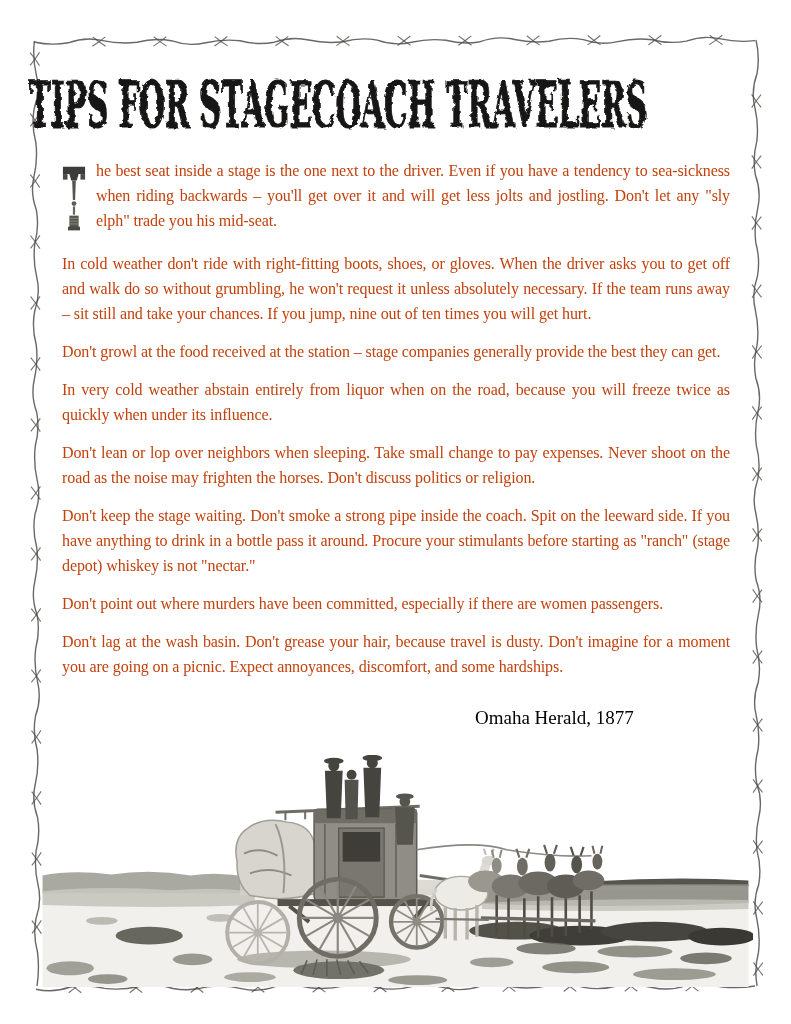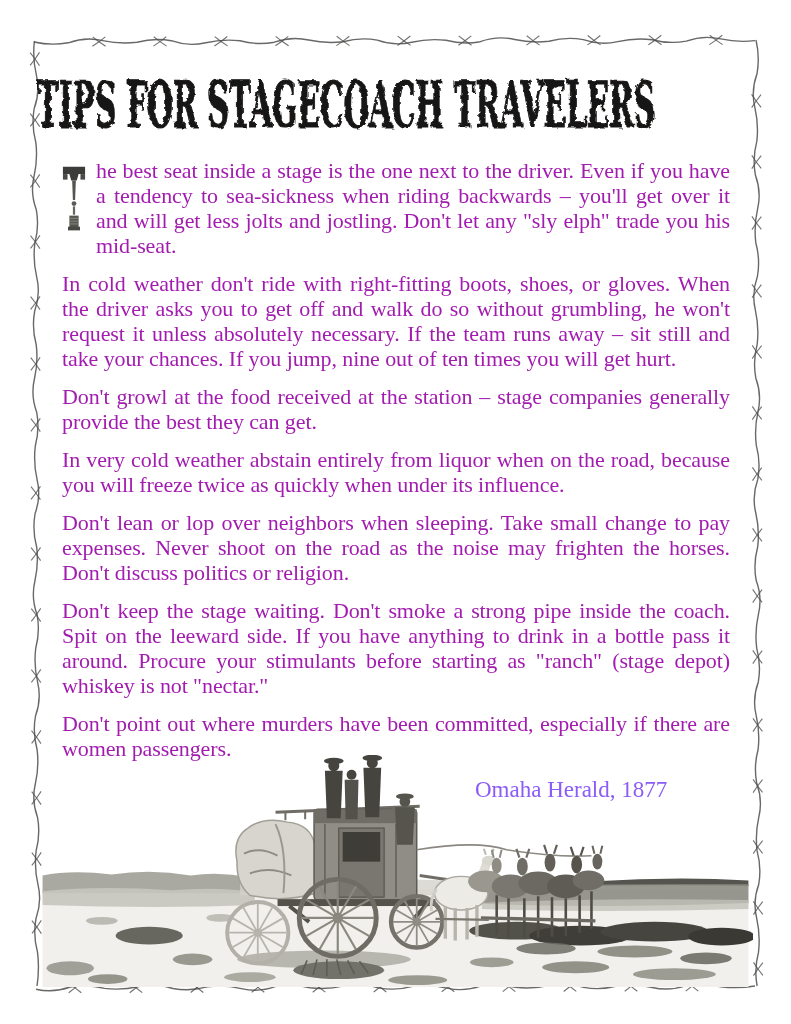--- a/index.html
+++ b/index.html
@@ -1,26 +1,26 @@
 <!DOCTYPE html>
 <html><head>
 <meta charset="utf-8">
 <style>
   html,body{margin:0;padding:0;background:#fff;}
   .page{position:relative;width:791px;height:1024px;background:#fff;overflow:hidden;
         font-family:"Liberation Serif",serif;color:#1f1f1f;}
   .border-svg{position:absolute;left:0;top:0;width:791px;height:1024px;pointer-events:none;}
-  .title-wrap{position:absolute;left:16px;top:64px;width:632px;text-align:left;}
+  .title-wrap{position:absolute;left:8px;top:64px;width:632px;text-align:left;}
   .title-svg{width:660px;height:80px;}
   .content{position:absolute;left:62px;top:158px;width:668px;}
-  .para{margin:0 0 13px 0;font-size:22px;line-height:25px;text-align:justify;
-        letter-spacing:-0.1px;color:#a21caf;}
+  .para{margin:0 0 13px 0;font-size:16px;line-height:25px;text-align:justify;
+        letter-spacing:-0.1px;color:#c2410c;}
   .para.first{min-height:80px;}
   .dropcap{float:left;width:24px;height:76px;margin:3px 10px 0 0;}
-  .attribution{margin-top:16px;padding-left:413px;font-size:23px;color:#8b5cf6;}
+  .attribution{margin-top:28px;padding-left:413px;font-size:19px;color:#000000;}
   .photo-svg{position:absolute;left:38px;top:755px;width:715px;height:232px;}
 </style>
 </head>
 <body>
 
 <div class="page">
 
   <svg class="border-svg" id="wireSvg" viewBox="0 0 791 1024">
       <path d="M34,42 Q51.2,45.9 68.3,42.8 Q85.5,36.6 102.7,40.6 Q119.8,44.4 137.0,42.3 Q154.2,37.7 171.3,40.7 Q188.5,46.9 205.7,42.7 Q222.8,38.8 240.0,40.8 Q257.2,45.3 274.3,42.2 Q291.5,36.0 308.7,40.0 Q325.8,43.8 343.0,41.7 Q360.2,37.1 377.3,40.1 Q394.5,46.3 411.7,42.2 Q428.8,38.3 446.0,40.3 Q463.2,44.8 480.3,41.7 Q497.5,35.4 514.7,39.5 Q531.8,43.3 549.0,41.2 Q566.2,36.6 583.3,39.6 Q600.5,45.7 617.7,41.6 Q634.8,37.7 652.0,39.7 Q669.2,44.2 686.3,41.1 Q703.5,34.9 720.7,38.9 Q737.8,42.7 755.0,40.6" fill="none" stroke="#4d4d4b" stroke-width="1.4" opacity="0.85"></path>
       <line x1="98.99974992497748" y1="41.819695561927944" x2="105.6" y2="46.3" stroke="#4d4d4b" stroke-width="1.1" opacity="0.8"></line>
@@ -264,20 +264,21 @@
       </svg>
       <span>he best seat inside a stage is the one next to the driver.  Even if you have a tendency to sea-sickness when riding backwards – you'll get over it and will get less jolts and jostling.  Don't let any "sly elph" trade you his mid-seat.</span>
     </p>
 
     <p class="para">In cold weather don't ride with right-fitting boots, shoes, or gloves.  When the driver asks you to get off and walk do so without grumbling, he won't request it unless absolutely necessary.  If the team runs away – sit still and take your chances.  If you jump, nine out of ten times you will get hurt.</p>
     <p class="para">Don't growl at the food received at the station – stage companies generally provide the best they can get.</p>
     <p class="para">In very cold weather abstain entirely from liquor when on the road, because you will freeze twice as quickly when under its influence.</p>
     <p class="para">Don't lean or lop over neighbors when sleeping.  Take small change to pay expenses. Never shoot on the road as the noise may frighten the horses.   Don't discuss politics or religion.</p>
     <p class="para">Don't keep the stage waiting.  Don't smoke a strong pipe inside the coach. Spit on the leeward side.  If you have anything to drink in a bottle pass it around. Procure your stimulants before starting as "ranch" (stage depot) whiskey is not "nectar."</p>
     <p class="para">Don't point out where murders have been committed, especially if there are women passengers.</p>
+    <p class="para">Don't lag at the wash basin.  Don't grease your hair, because travel is dusty.  Don't imagine for a moment you are going on a picnic. Expect annoyances, discomfort, and some hardships.</p>
 
     <div class="attribution">Omaha Herald, 1877</div>
   </main>
 
   <svg class="photo-svg" id="photoSvg" viewBox="0 0 715 235">
 
     <g>
       <rect x="0" y="136" width="715" height="99" fill="#f1f0ec"></rect>
 
       <path d="M0,122 Q30,116 70,121 Q110,115 150,122 Q180,118 210,124 L210,140 L0,140 Z" fill="#a9a8a1"></path>

